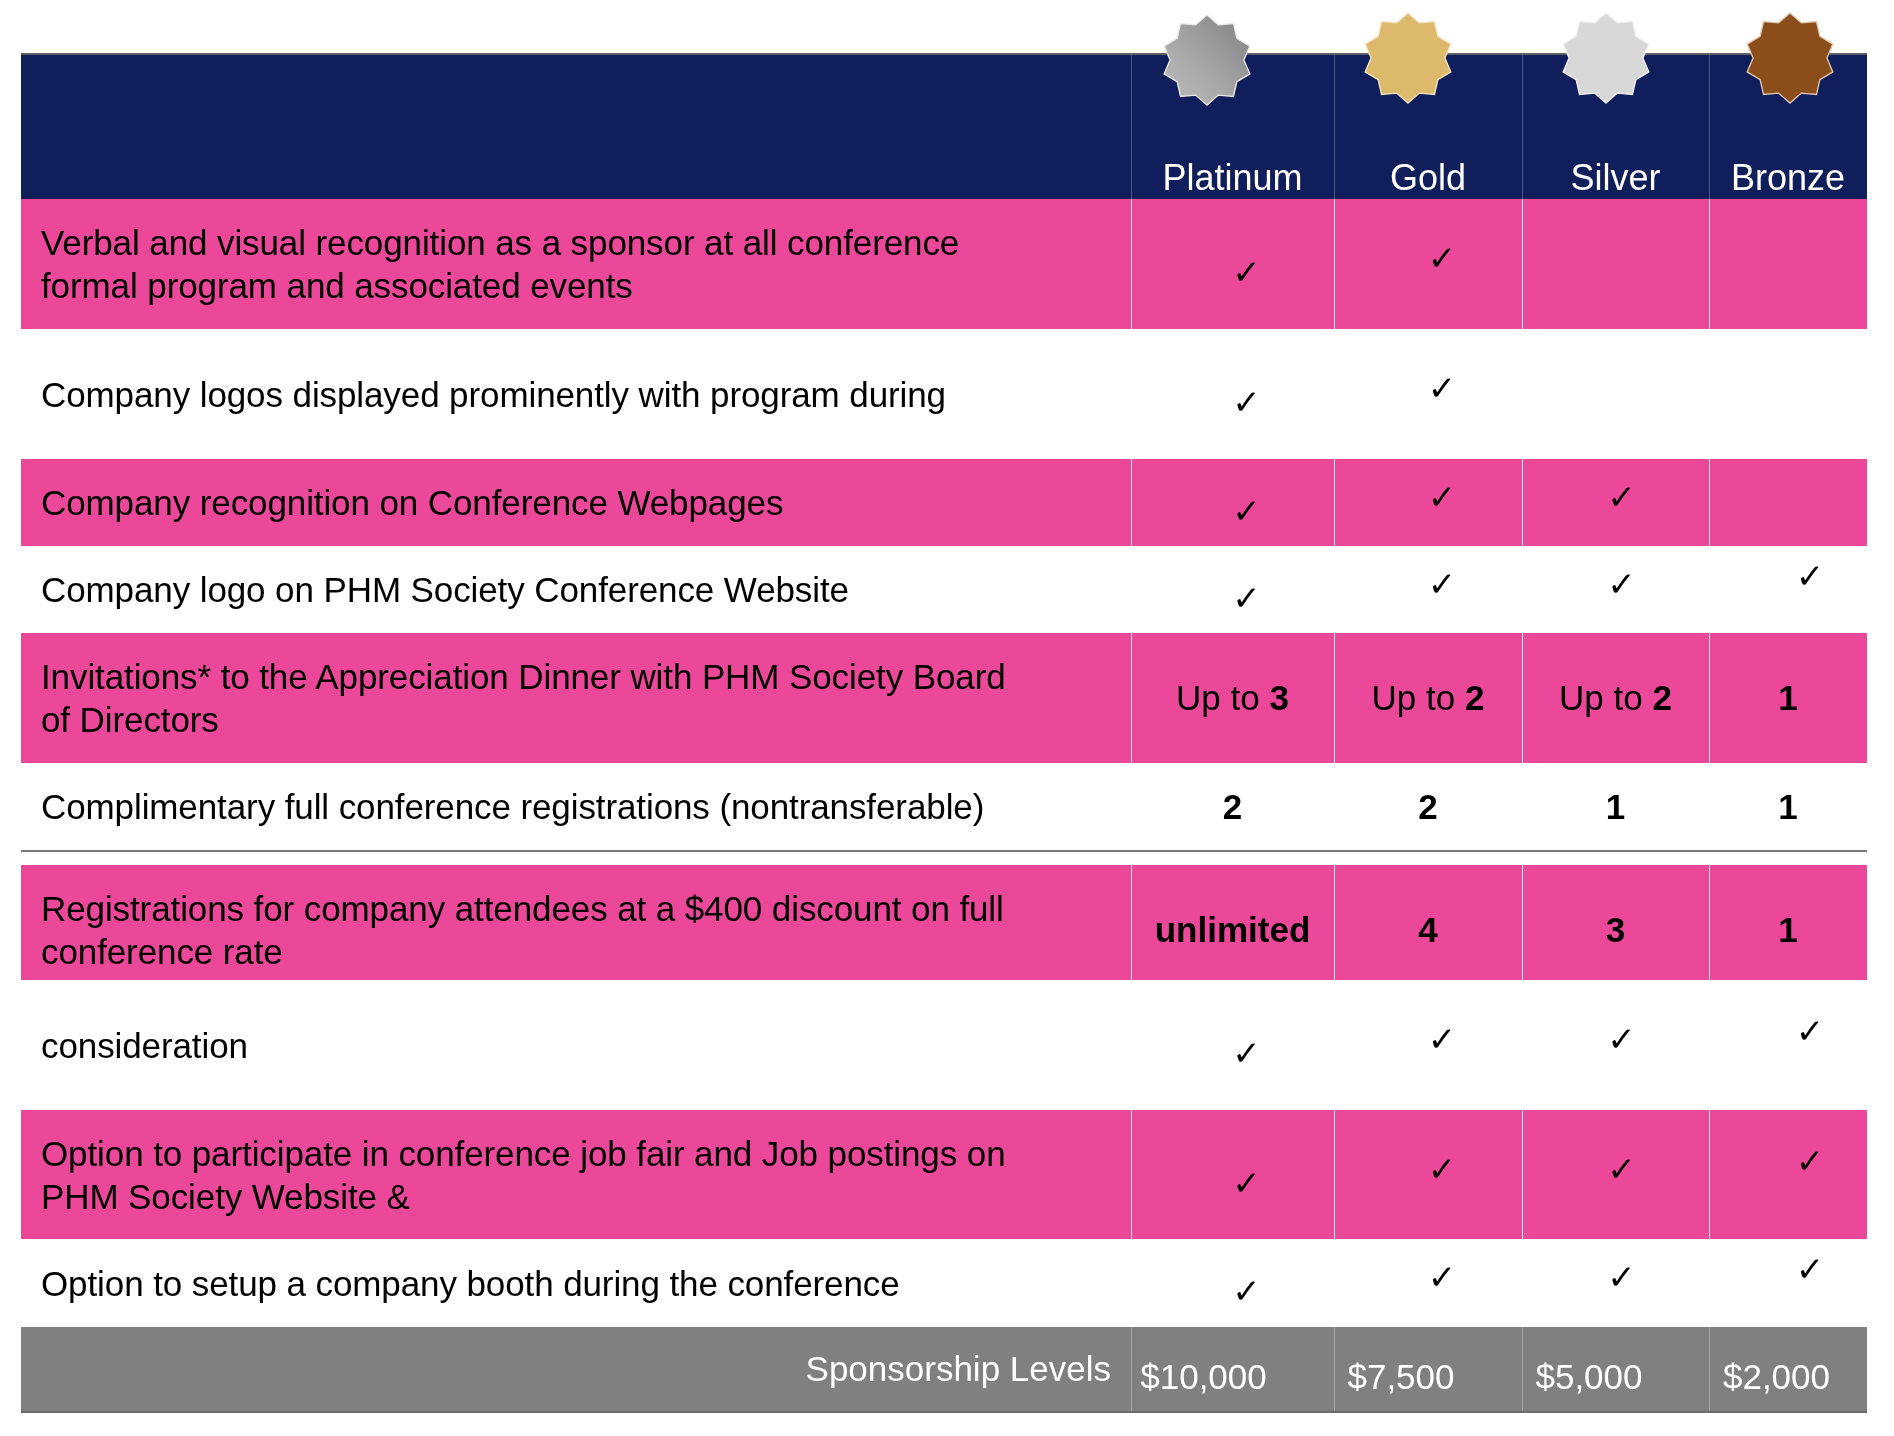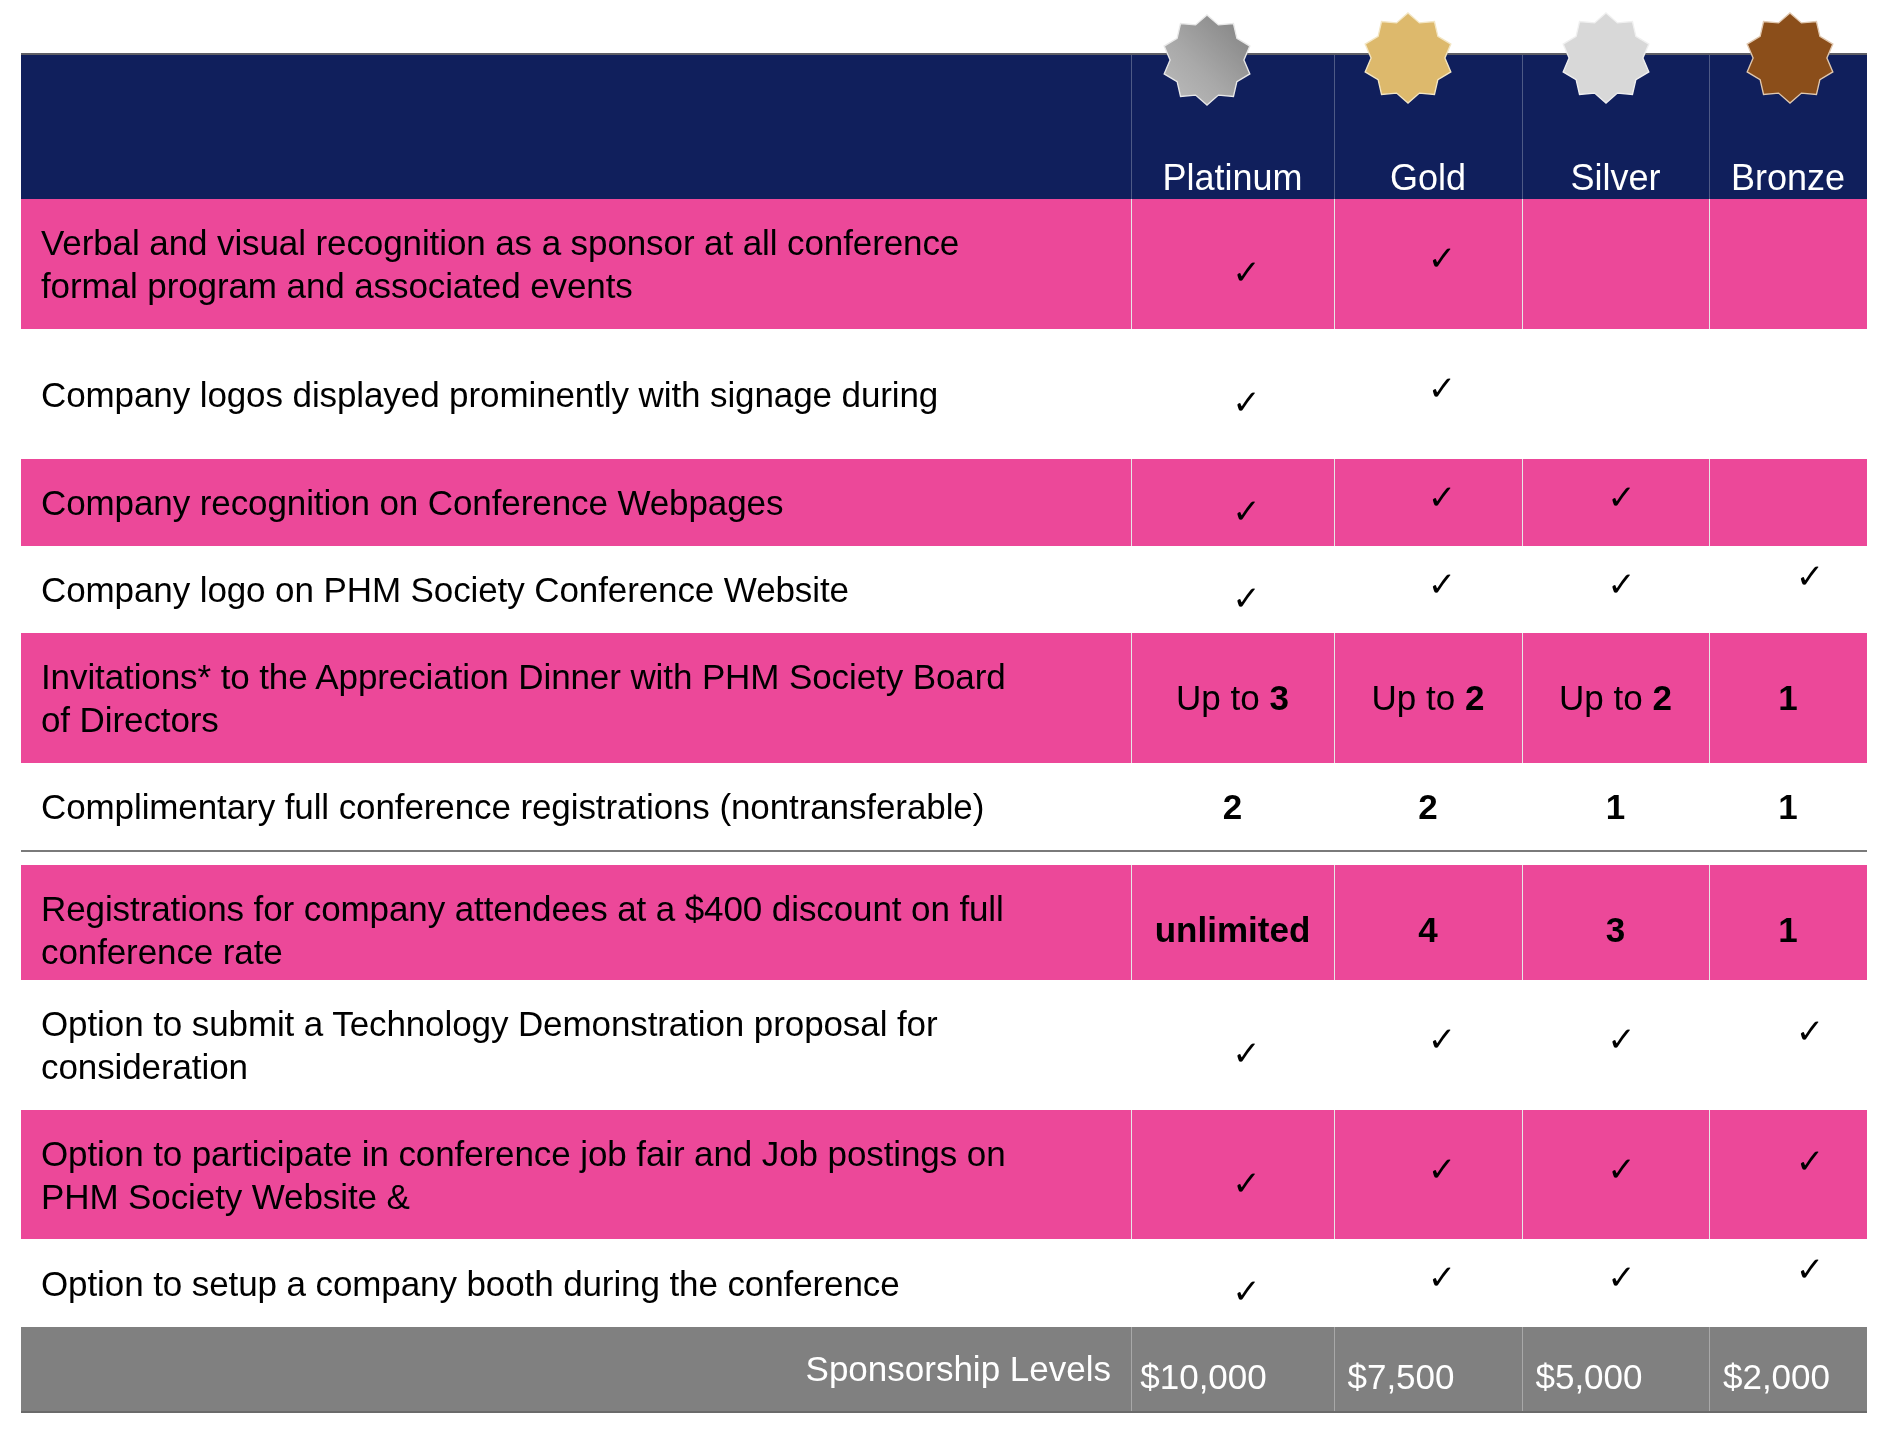--- a/index.html
+++ b/index.html
@@ -81,21 +81,21 @@
       <div class="cell" style="left: 1313px; width: 188px;">
         <span class="check" style="left: 14px; top: -6px;">✓</span>
       </div>
       <div class="abs cell-sep" style="left: 1501px; top: 0px; height: 130px;"></div>
       <div class="cell" style="left: 1501px; width: 187px;"></div>
       <div class="abs cell-sep" style="left: 1688px; top: 0px; height: 130px;"></div>
       <div class="cell" style="left: 1688px; width: 158px;"></div>
     </div>
     <div class="abs row white" style="top: 329px; height: 132px;">
       <div class="label">
-        <span>Company logos displayed prominently with signage during</span>
+        <span>Company logos displayed prominently with program during</span>
       </div>
       <div class="abs cell-sep" style="left: 1110px; top: 0px; height: 130px;"></div>
       <div class="cell" style="left: 1110px; width: 203px;">
         <span class="check" style="left: 14px; top: 8px;">✓</span>
       </div>
       <div class="abs cell-sep" style="left: 1313px; top: 0px; height: 130px;"></div>
       <div class="cell" style="left: 1313px; width: 188px;">
         <span class="check" style="left: 14px; top: -6px;">✓</span>
       </div>
       <div class="abs cell-sep" style="left: 1501px; top: 0px; height: 130px;"></div>
@@ -206,21 +206,20 @@
       <div class="cell" style="left: 1501px; width: 187px;">
         <span class="bold">3</span>
       </div>
       <div class="abs cell-sep" style="left: 1688px; top: 0px; height: 130px;"></div>
       <div class="cell" style="left: 1688px; width: 158px;">
         <span class="bold">1</span>
       </div>
     </div>
     <div class="abs row white" style="top: 980px; height: 132px;">
       <div class="label">
-        <span>Option to submit a Technology Demonstration proposal for</span>
         <span>consideration</span>
       </div>
       <div class="abs cell-sep" style="left: 1110px; top: 0px; height: 130px;"></div>
       <div class="cell" style="left: 1110px; width: 203px;">
         <span class="check" style="left: 14px; top: 8px;">✓</span>
       </div>
       <div class="abs cell-sep" style="left: 1313px; top: 0px; height: 130px;"></div>
       <div class="cell" style="left: 1313px; width: 188px;">
         <span class="check" style="left: 14px; top: -6px;">✓</span>
       </div>

